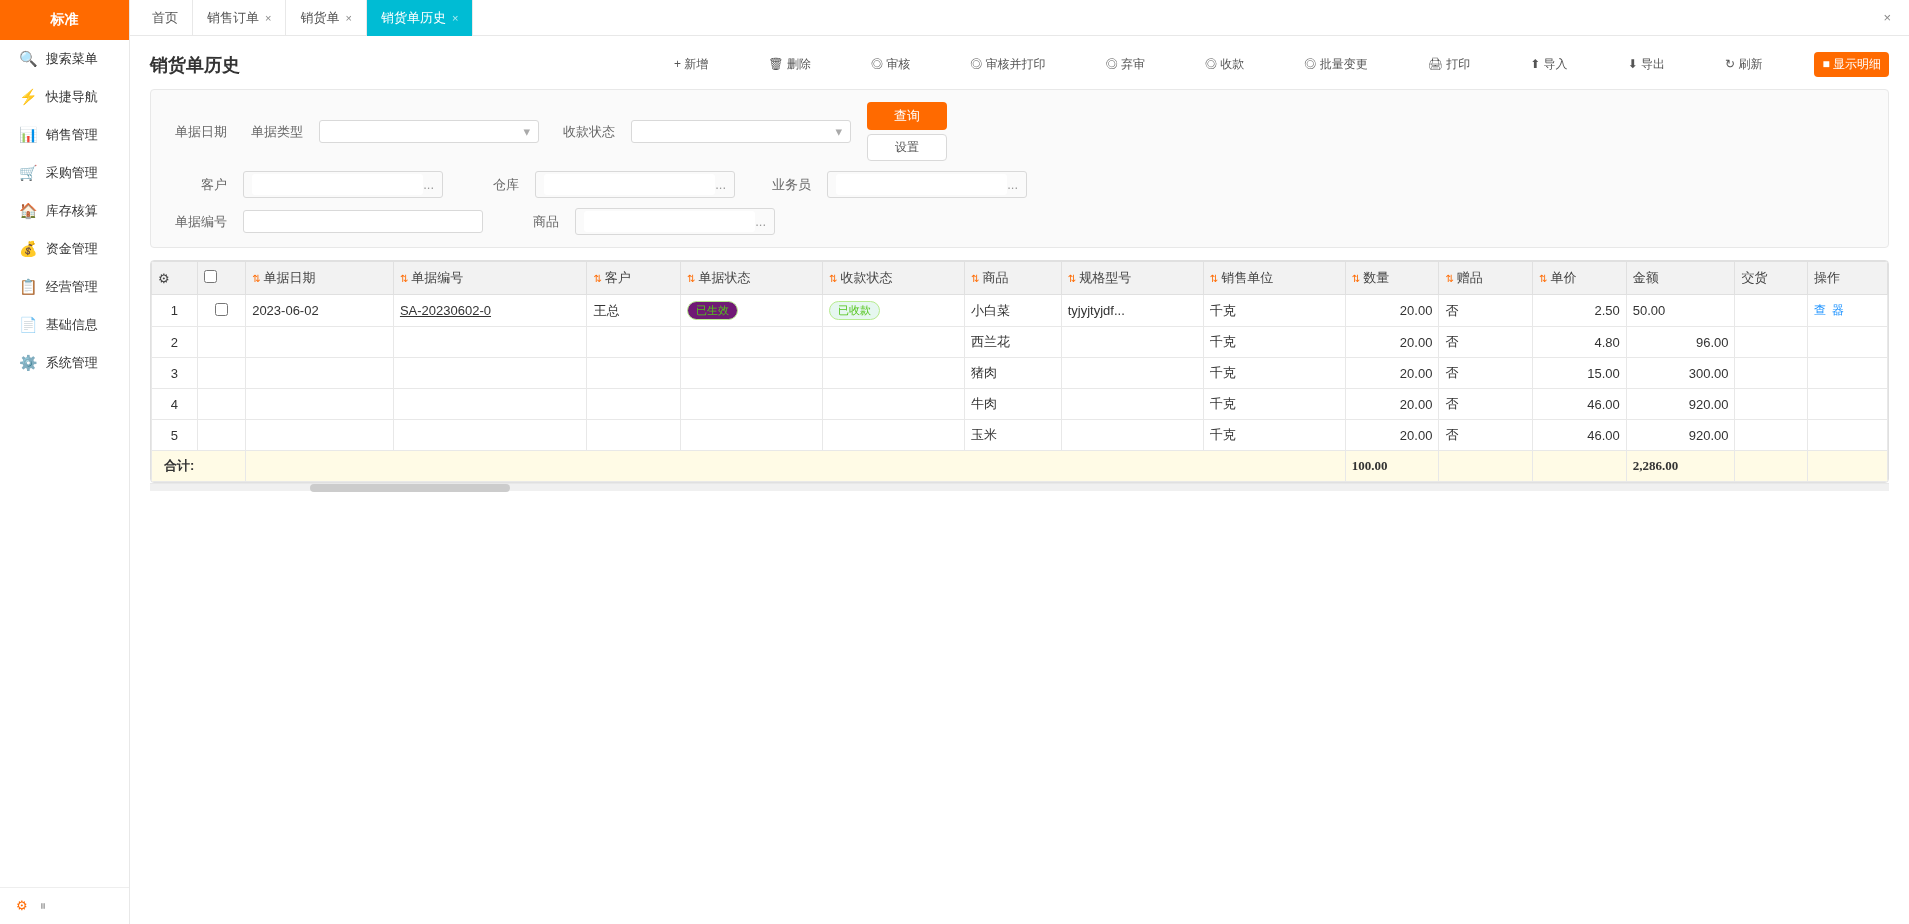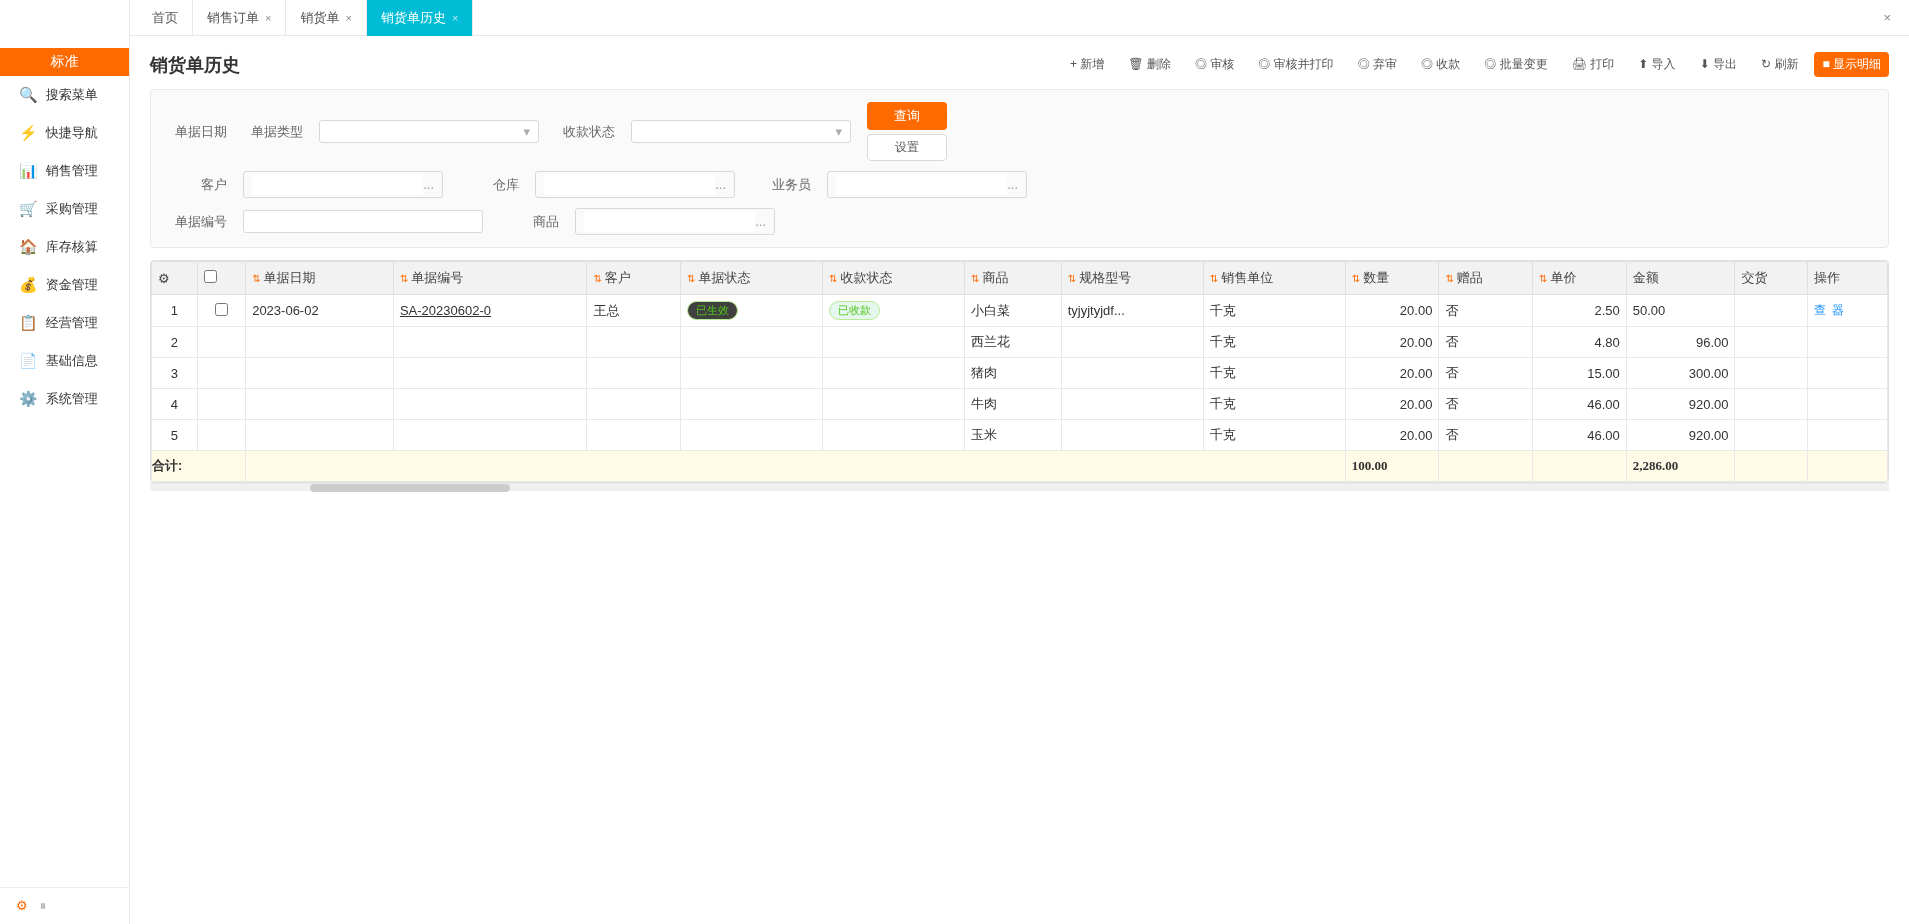--- a/index.html
+++ b/index.html
@@ -8,29 +8,28 @@
     
     .sidebar {
       width: 130px;
       background: #fff;
       border-right: 1px solid #e8e8e8;
       display: flex;
       flex-direction: column;
       flex-shrink: 0;
     }
     .sidebar-logo {
-      height: 28px;
+      height: 40px;
       background: #ff6a00;
       display: flex;
       align-items: center;
       justify-content: center;
       color: #fff;
       font-size: 14px;
-      font-weight: normal;
-      margin-top: 48px;
+      font-weight: bold;
     }
     .sidebar-item {
       display: flex;
       align-items: center;
       padding: 10px 16px;
       cursor: pointer;
       color: #333;
       border-left: 3px solid transparent;
     }
     .sidebar-item .icon { margin-right: 8px; font-size: 15px; }
@@ -123,20 +122,21 @@
       display: flex;
       align-items: center;
       gap: 3px;
       padding: 4px 8px;
       border: none;
       background: none;
       cursor: pointer;
       color: #555;
       font-size: 12px;
       border-radius: 3px;
+      margin-left: 36px;
     }
 
     
     .filter-area {
       border: 1px solid #e8e8e8;
       border-radius: 4px;
       padding: 12px 16px;
       margin-bottom: 12px;
       background: #fafafa;
     }
@@ -253,21 +253,21 @@
       color: #333;
     }
     .th-sort { display: flex; align-items: center; gap: 3px; cursor: pointer; }
     .sort-icon { color: #ff6a00; font-size: 10px; }
     .status-badge {
       display: inline-block;
       padding: 1px 8px;
       border-radius: 10px;
       font-size: 11px;
     }
-    .status-valid { background: #404040; color: #52c41a; border: 1px solid #b7eb8f; }
+    .status-valid { background: #701a75; color: #52c41a; border: 1px solid #b7eb8f; }
     .status-collected { background: #e6f7f0; color: #52c41a; border: 1px solid #b7eb8f; text-align: center; }
     .link-text { color: #1890ff; cursor: pointer; text-decoration: underline; }
     .col-center { text-align: center; }
     .col-right { text-align: right; font-family: Liberation Serif, serif; }
 
     
     .gear-th {
       text-align: center;
       cursor: pointer;
     }
@@ -654,21 +654,21 @@
                 <td style="text-align: right;">20.00</td>
                 <td>否</td>
                 <td style="text-align: right;">46.00</td>
                 <td style="text-align: right;">920.00</td>
                 <td></td>
                 <td></td>
               </tr>
             </tbody>
           <tfoot>
             <tr class="summary-row">
-              <td colspan="2" style="padding-left:0;">合计:</td>
+              <td colspan="2" style="padding-left:12px;">合计:</td>
               <td colspan="8"></td>
               <td class="col-right">100.00</td>
               <td></td>
               <td></td>
               <td class="col-right">2,286.00</td>
               <td></td>
               <td></td>
             </tr>
           </tfoot>
         </table>

